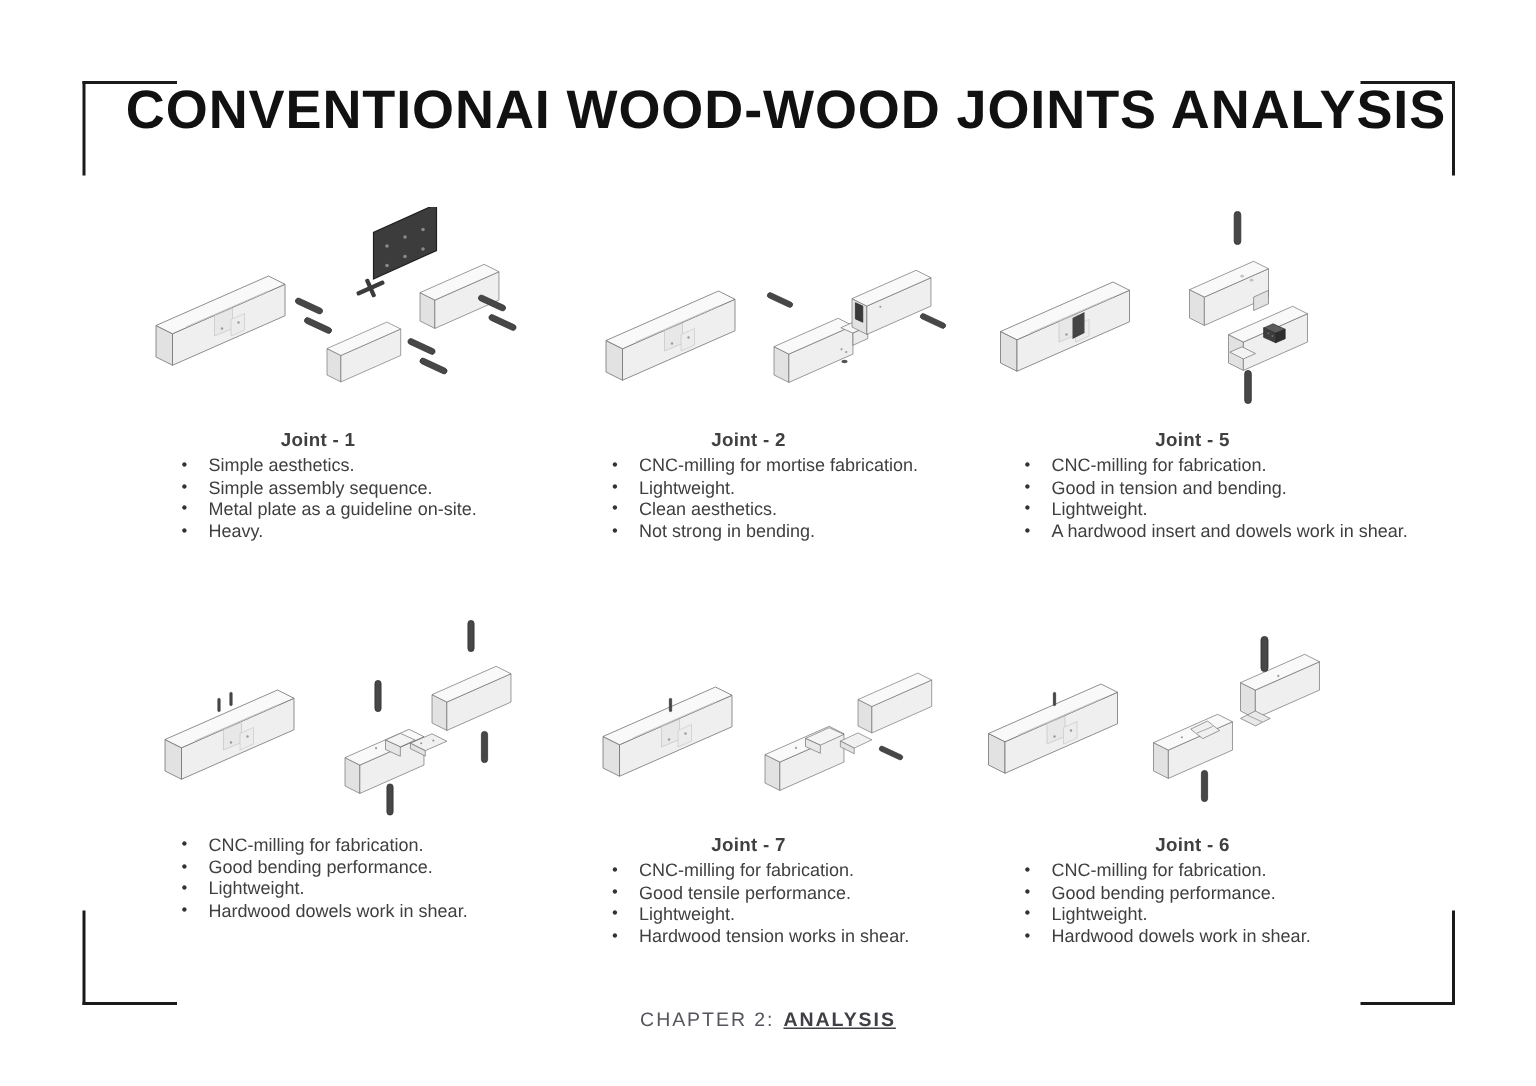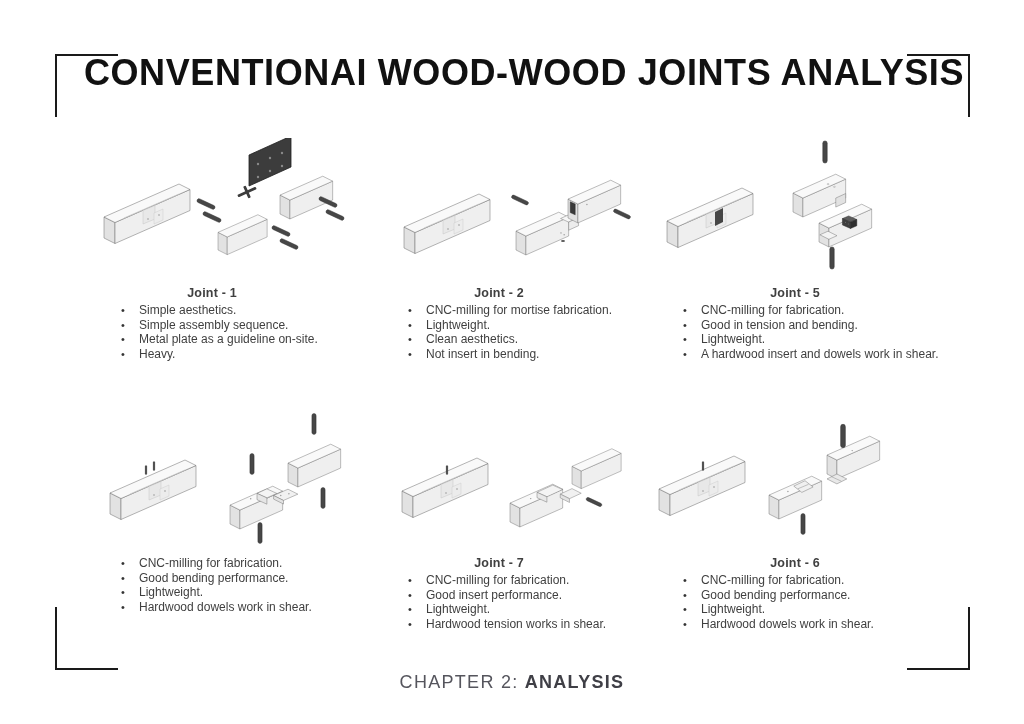--- a/index.html
+++ b/index.html
@@ -37,24 +37,24 @@
     margin-top:3px; text-align:center; font-size:12.5px; font-weight:700;
     color:#404040; letter-spacing:0.2px;
   }
   ul.pts { list-style:none; margin-top:3px; padding-left:34px; }
   ul.pts li { display:flex; font-size:12px; line-height:14.6px; color:#3f3f3f; }
   ul.pts .b { width:18px; flex:0 0 18px; font-size:11px; color:#333; }
 
   .footer {
     position:absolute; top:672px; left:0; width:100%;
     display:flex; justify-content:center; align-items:baseline; gap:6px;
-    font-size:18px; letter-spacing:1.3px;
+    font-size:13px; letter-spacing:1.3px;
   }
   .footer .lbl { color:#55555d; font-weight:400; }
-  .footer .bold { color:#3f3f46; font-weight:700; }
+  .footer .bold { color:#3f3f46; font-weight:700;text-decoration:underline; }
 </style>
 </head>
 <body>
 
 <div class="page">
 
   <div class="corner tl"></div>
   <div class="corner tr"></div>
   <div class="corner bl"></div>
   <div class="corner br"></div>
@@ -170,21 +170,21 @@
       <li>
           <span class="b">•</span>
           <span>Lightweight.</span>
         </li>
       <li>
           <span class="b">•</span>
           <span>Clean aesthetics.</span>
         </li>
       <li>
           <span class="b">•</span>
-          <span>Not insert in bending.</span>
+          <span>Not strong in bending.</span>
         </li>
     </ul>
   </div>
 
   <div class="cell row1 col3">
     <svg class="illus" viewBox="0 0 280 145">
       <g>
         <use href="#beamL" transform="translate(18,104) scale(0.5)"></use>
         <use href="#seam" transform="translate(18,104) scale(0.5)"></use>
         <polygon points="66,74 74,70 74,84 66,88" fill="#454545"></polygon>
@@ -303,21 +303,21 @@
       </g>
     </svg>
     <div class="jname">Joint - 7</div>
     <ul class="pts">
       <li>
           <span class="b">•</span>
           <span>CNC-milling for fabrication.</span>
         </li>
       <li>
           <span class="b">•</span>
-          <span>Good insert performance.</span>
+          <span>Good tensile performance.</span>
         </li>
       <li>
           <span class="b">•</span>
           <span>Lightweight.</span>
         </li>
       <li>
           <span class="b">•</span>
           <span>Hardwood tension works in shear.</span>
         </li>
     </ul>

